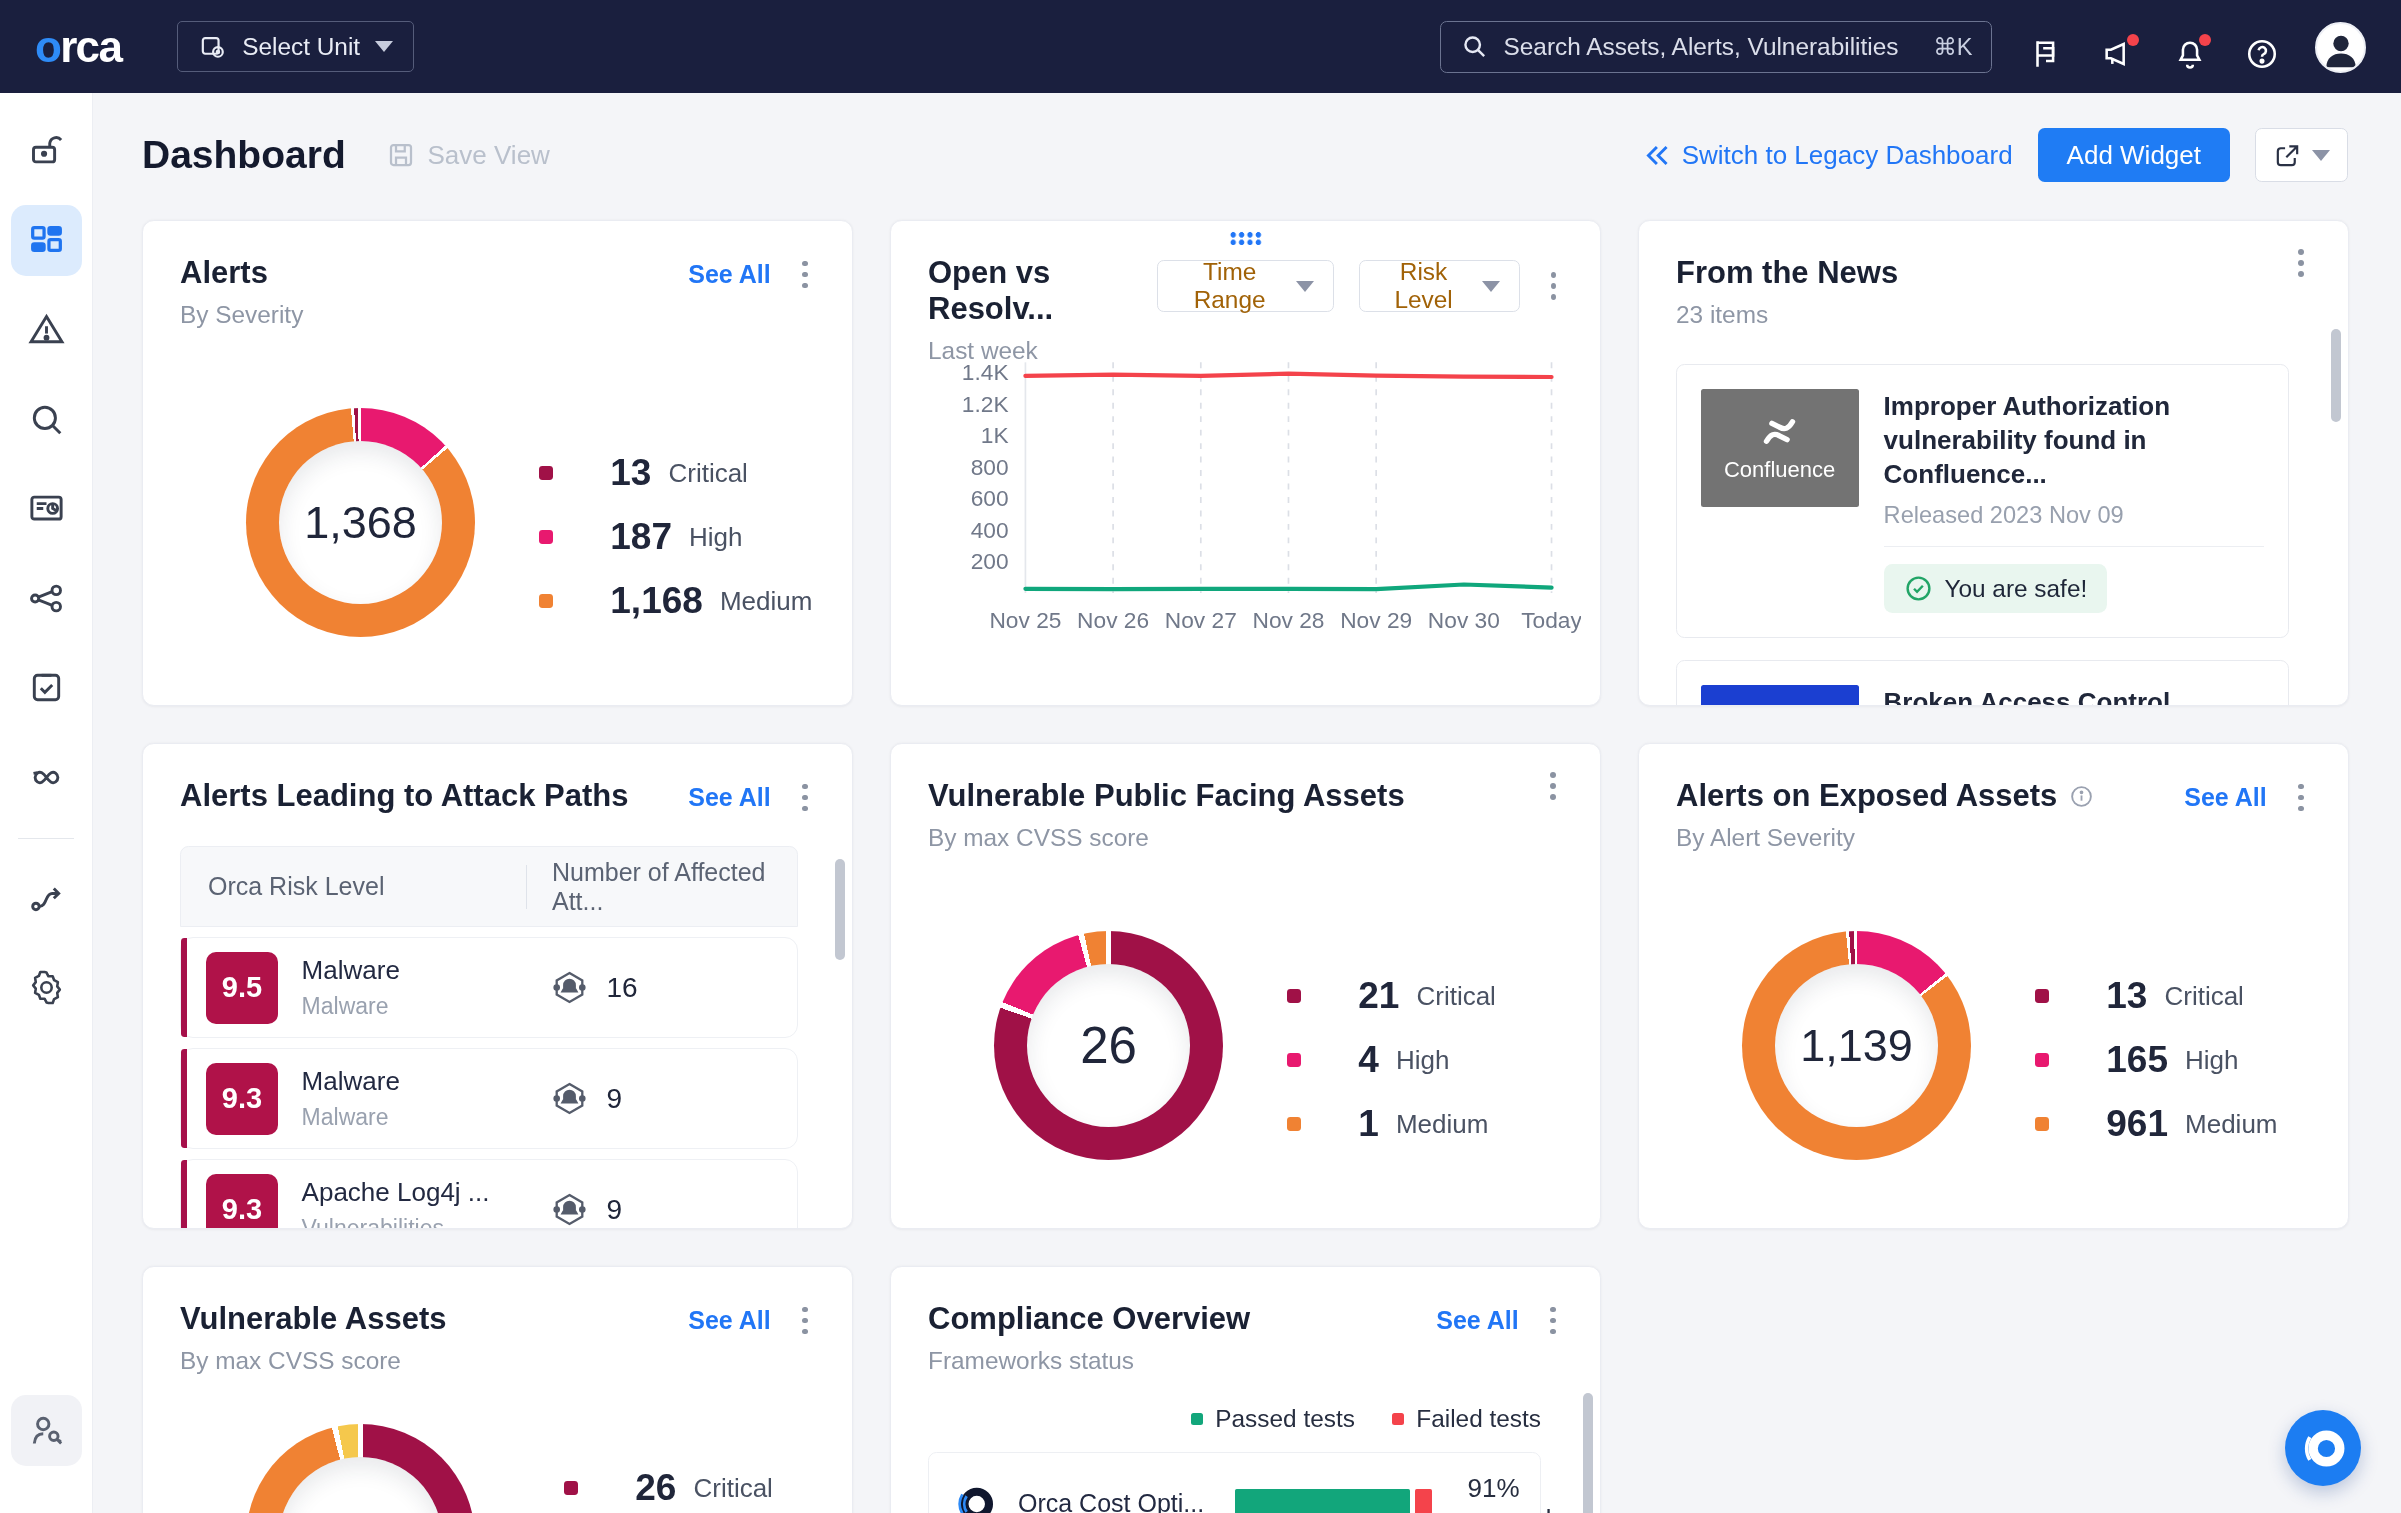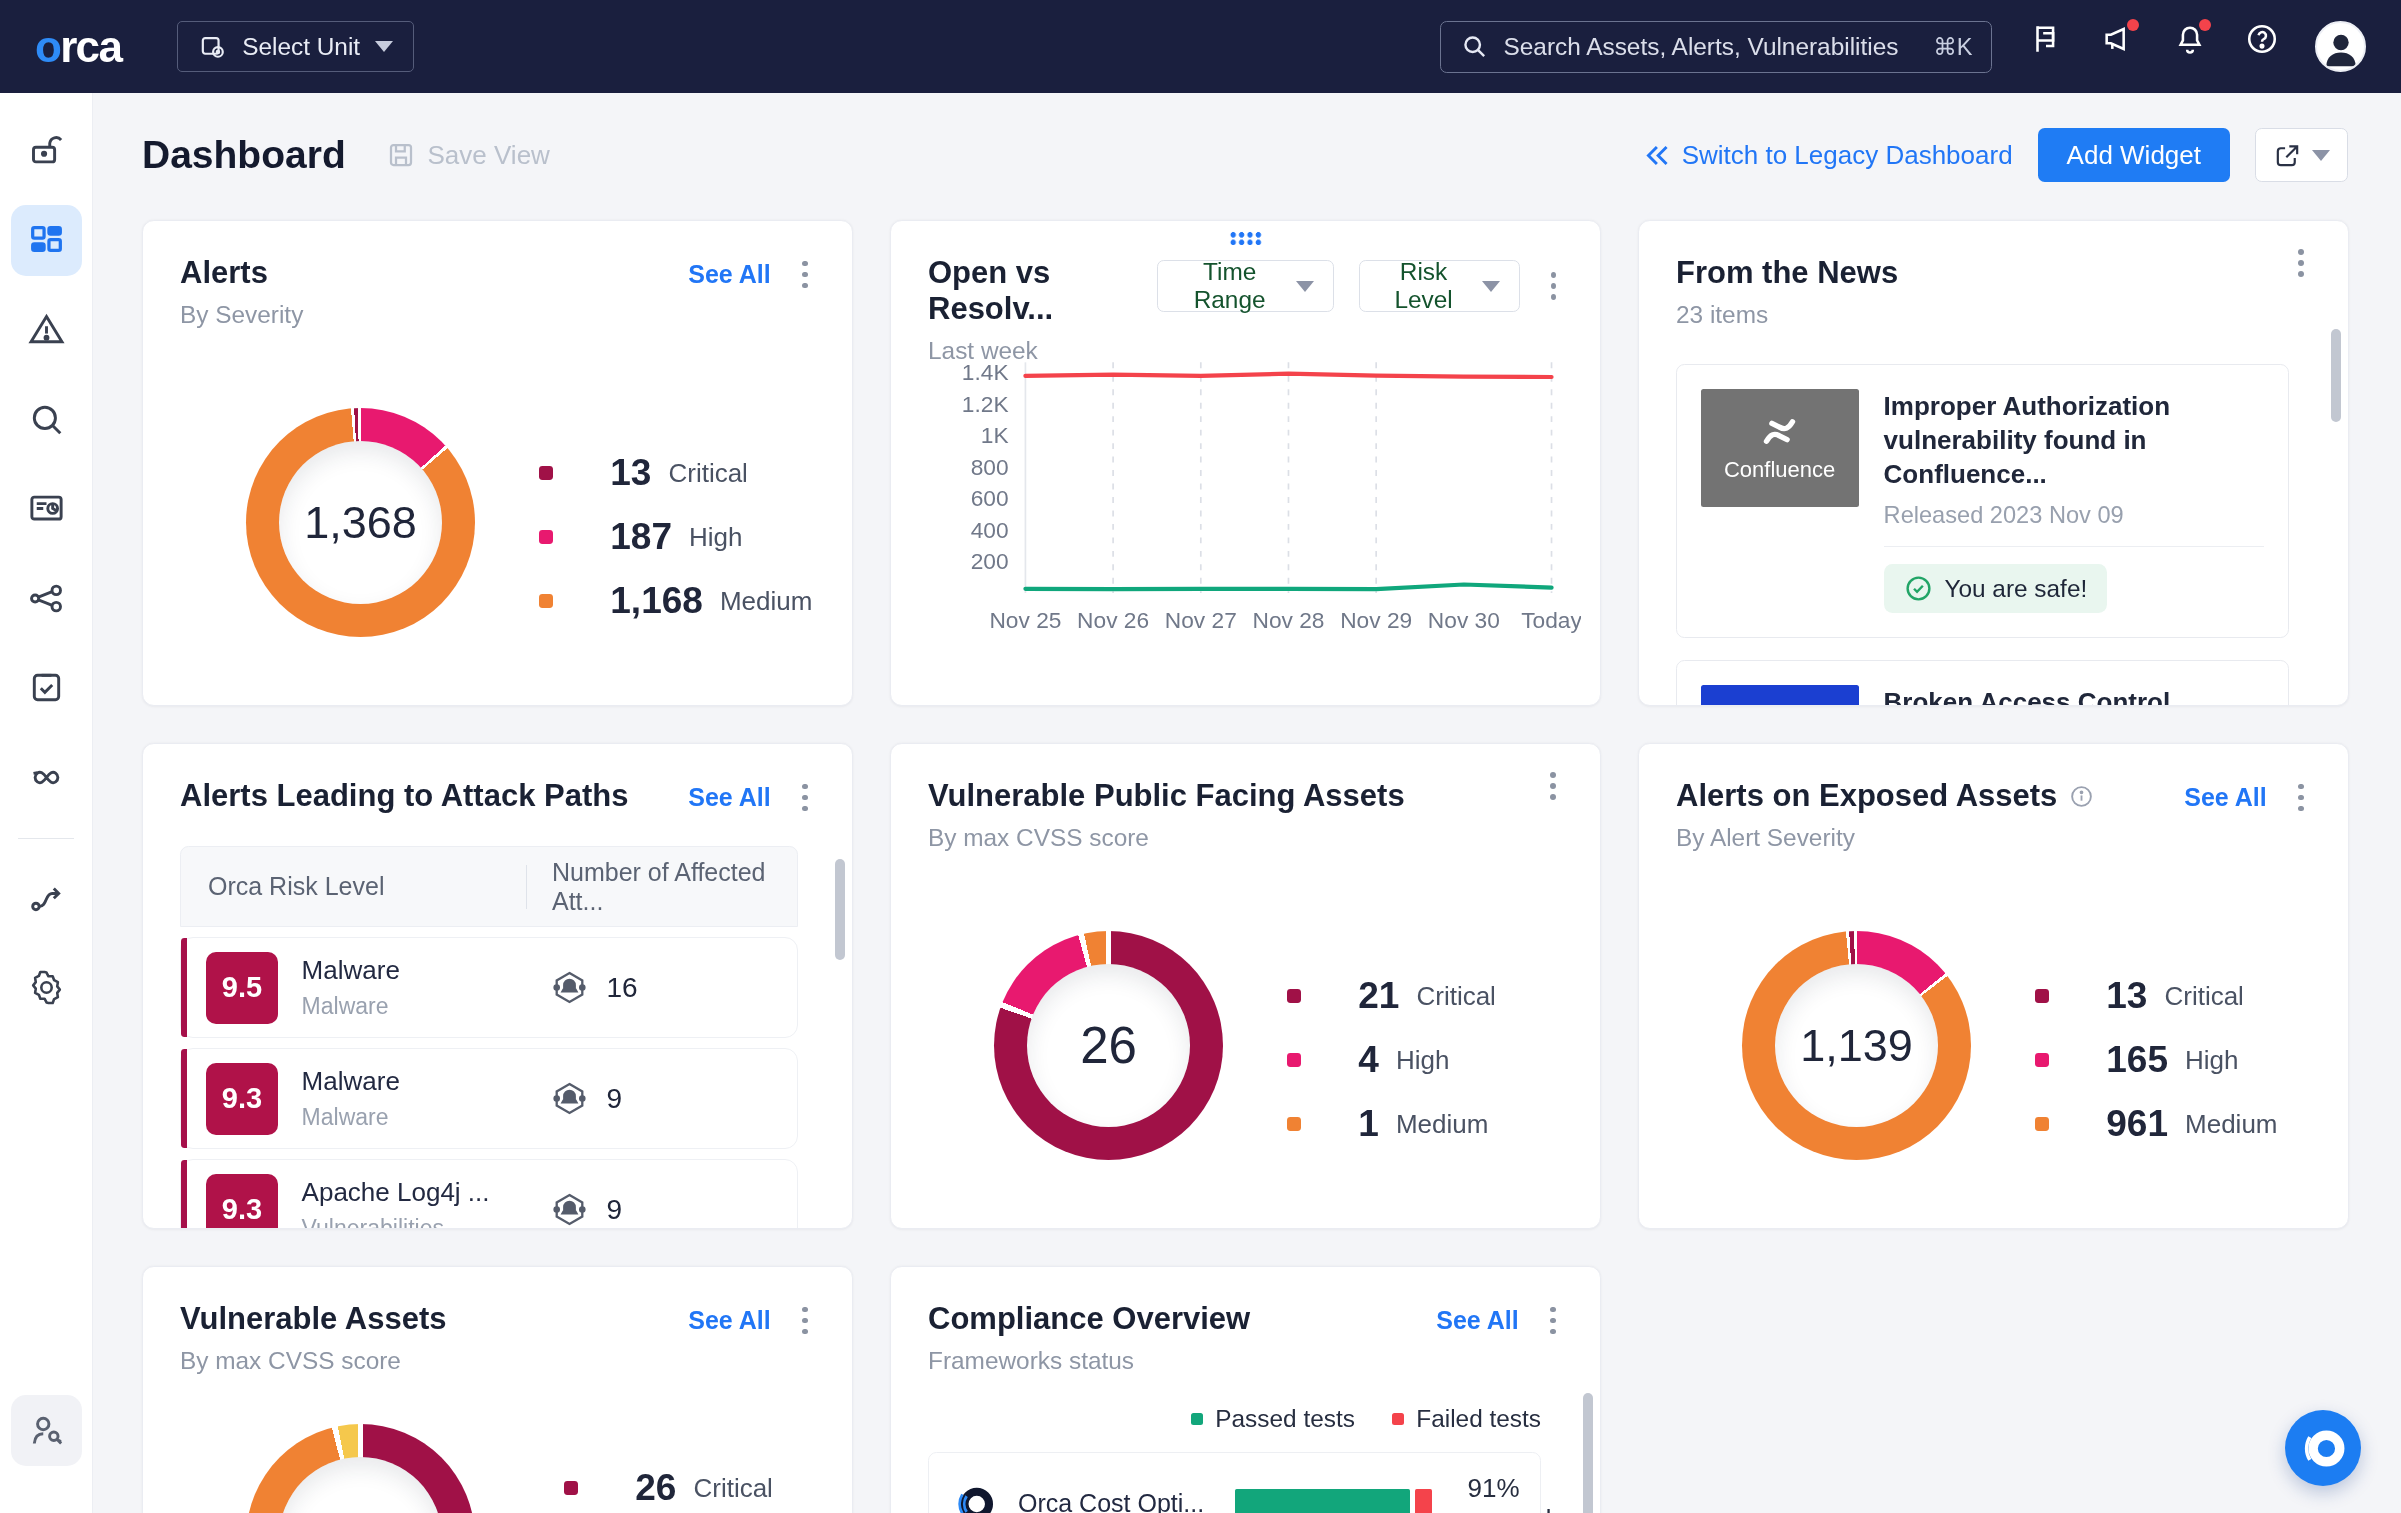--- a/index.html
+++ b/index.html
@@ -6,21 +6,21 @@
   html,body { width:2401px; height:1514px; overflow:hidden; background:#F4F5F8;
     font-family:"Liberation Sans", sans-serif; color:#1A2133; }
 
   
   .topbar { position:fixed; top:0; left:0; width:2401px; height:93px; background:#1A1F3E;
     display:flex; align-items:center; padding:16px 35px; z-index:50; }
   .logo { font-size:44px; font-weight:800; color:#fff; letter-spacing:-1.7px; margin-right:56px; cursor:pointer; }
   .logo::first-letter { color:#2E8BF7; }
   .select-unit { display:flex; align-items:center; gap:15px; height:51px; padding:0 20px;
     border:0.8px solid #555C7A; border-radius:5px; background:transparent; color:#E9ECF5; font-size:24.4px; cursor:pointer; }
-  .tb-right { margin-left:auto; display:flex; align-items:flex-start; gap:35px; }
+  .tb-right { margin-left:auto; display:flex; align-items:flex-end; gap:35px; }
   .searchbox { display:flex; align-items:center; gap:15px; width:552px; height:52px;
     border:0.8px solid #6B7390; border-radius:6.7px; padding:0 18.5px; color:#DFE3F0; }
   .searchbox input { flex:1; background:transparent; border:none; outline:none; color:#F2F4FA; font-size:24.4px;
     font-family:"Liberation Sans", sans-serif; }
   .searchbox input::placeholder { color:#E6E9F4; opacity:.95; }
   .kbd { font-size:23.6px; color:#C9CFE1; }
   .tb-icon { position:relative; width:37px; height:37px; color:#fff; cursor:pointer; display:flex; align-items:center; justify-content:center; background:none; border:none; }
   .tb-icon svg { width:34px; height:34px; }
   .dot { position:absolute; top:-1.7px; right:-3.4px; width:12.6px; height:12.6px; border-radius:50%; background:#F4434B; }
   .avatar { width:51px; height:51px; border-radius:50%; background:#fff; display:flex; align-items:flex-end; justify-content:center;
@@ -78,21 +78,21 @@
   .legend { position:absolute; display:flex; flex-direction:column; gap:22px; }
   .leg { display:flex; align-items:center; gap:17px; }
   .sq { width:14.3px; height:14.3px; border-radius:3.4px; flex:0 0 auto; }
   .leg b { font-size:37px; font-weight:600; color:#20263A;margin-left:40px; }
   .leg span { font-size:26px; color:#4A5263; }
 
   
   .drag-dots { position:absolute; top:10px; left:50%; transform:translateX(-50%); width:34px; height:14.3px;
     background-image:radial-gradient(circle,#2176F6 2.5px,transparent 3px); background-size:8.4px 7.6px; cursor:grab; }
   .mini-dd { display:flex; align-items:center; gap:13.5px; height:52px; padding:0 18.5px; background:#fff;
-    border:0.8px solid #DCE0E8; border-radius:6.7px; font-size:24.4px; color:#14532d; cursor:pointer; }
+    border:0.8px solid #DCE0E8; border-radius:6.7px; font-size:24.4px; color:#a16207; cursor:pointer; }
   .chart-wrap { position:absolute; left:25px; top:126px; }
   .tick { font-size:27px; fill:#707889; font-family:"Liberation Sans",sans-serif; }
 
   
   .news-list { margin-top:35px; display:flex; flex-direction:column; gap:22px; }
   .news-item { border:0.8px solid #E8EAEF; border-radius:8.4px; padding:23.6px; display:flex; gap:25px; }
   .news-tile { width:158px; height:118px; border-radius:2.5px; display:flex; flex-direction:column; align-items:center;
     justify-content:center; gap:6.7px; flex:0 0 auto; }
   .news-tile svg { width:45px; height:39px; }
   .news-tile span { color:#fff; font-size:22px; }

